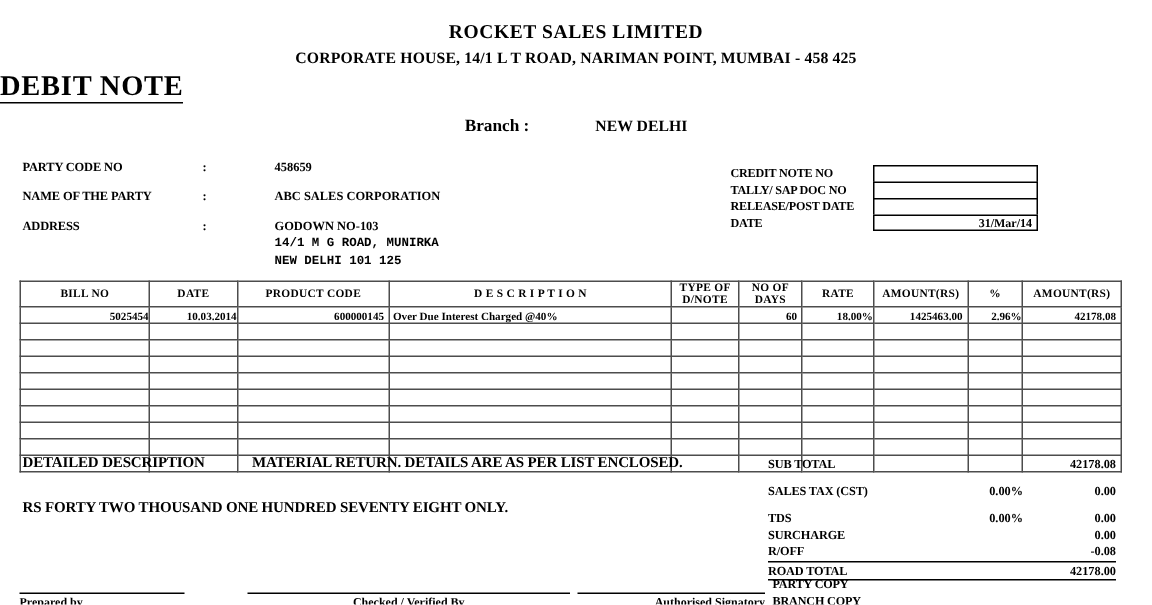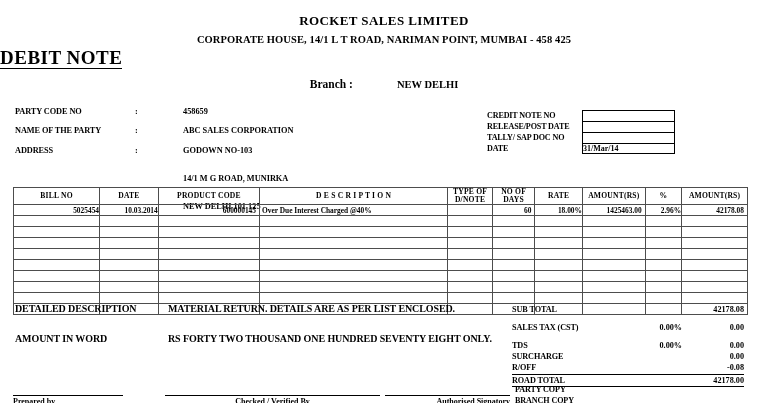--- a/index.html
+++ b/index.html
@@ -66,21 +66,21 @@
   }
   .party-row {
     display: flex;
     margin-bottom: 9px;
     line-height: 1.25;
   }
   .party-row .p-label { width: 120px; flex: none; letter-spacing: -0.1px;}
   .party-row .p-colon { width: 48px; flex: none; }
   .party-row .p-value { flex: 1; }
   .addr-line { display: block; }
-  .addr-line + .addr-line { margin-top: 18px; }
+  .addr-line + .addr-line { margin-top: 2px; font-family: Liberation Mono, monospace; }
 
   
   .cn-block {
     position: absolute;
     left: 466px;
     top: 97px;
     font-size: 8.1px;
     font-weight: bold;
     margin-left: 21px;
   }
@@ -89,26 +89,26 @@
     align-items: stretch;
     height: 11px;
   }
   .cn-label {
     width: 95px;
     flex: none;
     line-height: 11px;
     letter-spacing: -0.15px;
   }
   .cn-value-box {
-    width: 93px;
+    width: 110px;
     flex: none;
     border: 1px solid #000;
     border-bottom: none;
     box-sizing: border-box;
-    text-align: left;
+    text-align: right;
     padding-right: 3px;
     line-height: 9px;
     font-size: 8px;
   }
   .cn-row:last-child .cn-value-box { border-bottom: 1px solid #000; }
 
   
   .main-table {
     position: absolute;
     left: 13px;
@@ -234,25 +234,25 @@
       </span>
     </div>
   </div>
 
   <div class="cn-block">
     <div class="cn-row">
       <span class="cn-label">CREDIT NOTE NO</span>
       <span class="cn-value-box"></span>
     </div>
     <div class="cn-row">
+      <span class="cn-label">TALLY/ SAP DOC NO</span>
+      <span class="cn-value-box"></span>
+    </div>
+    <div class="cn-row">
       <span class="cn-label">RELEASE/POST DATE</span>
-      <span class="cn-value-box"></span>
-    </div>
-    <div class="cn-row">
-      <span class="cn-label">TALLY/ SAP DOC NO</span>
       <span class="cn-value-box"></span>
     </div>
     <div class="cn-row">
       <span class="cn-label">DATE</span>
       <span class="cn-value-box">31/Mar/14</span>
     </div>
   </div>
 
   <table class="main-table">
     <colgroup>
@@ -404,21 +404,20 @@
         </tr>
       </tbody>
   </table>
 
   <div class="desc-block">
     <div class="desc-row">
       <span class="desc-label">DETAILED DESCRIPTION</span>
       <span class="desc-value">MATERIAL RETURN. DETAILS ARE AS PER LIST ENCLOSED.</span>
     </div>
     <div class="desc-row">
-      <span class="desc-label">AMOUNT IN WORD</span>
       <span class="desc-value">RS FORTY TWO THOUSAND ONE HUNDRED SEVENTY EIGHT ONLY.</span>
     </div>
   </div>
 
   <div class="totals">
     <div class="t-row">
       <span class="t-label">SUB TOTAL</span>
       <span class="t-pct"></span>
       <span class="t-amt">42178.08</span>
     </div>

